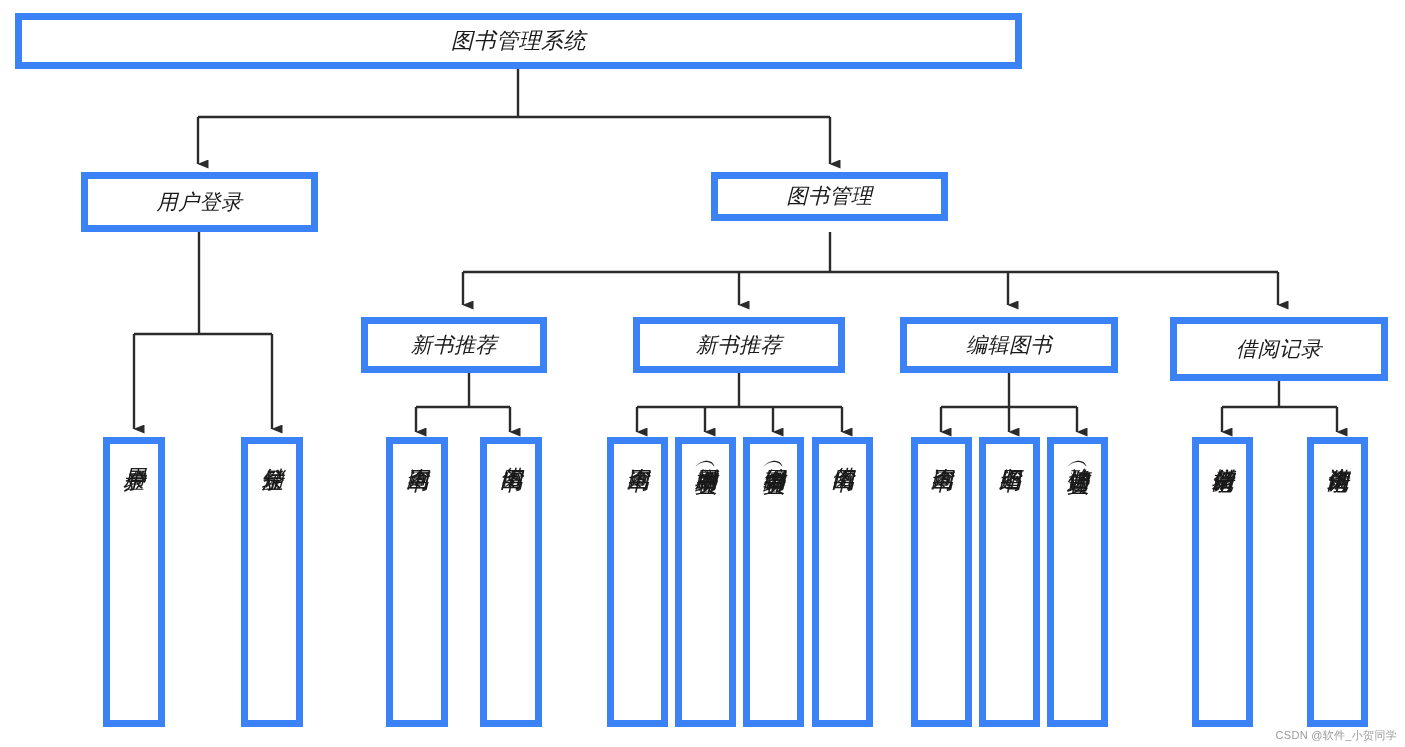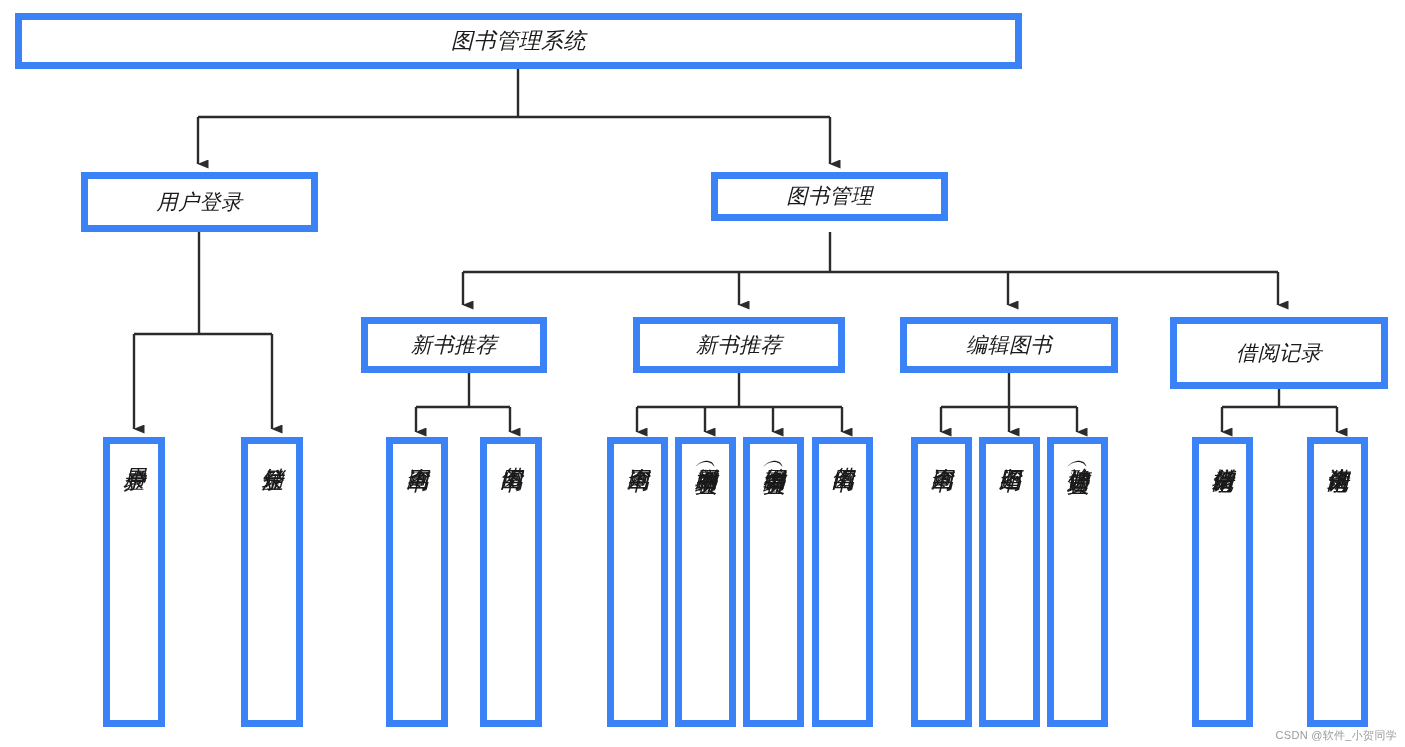--- a/index.html
+++ b/index.html
@@ -113,21 +113,21 @@
 
   <div class="node h-node" style="left:361px;top:317px;width:186px;height:56px;">
     <span class="lbl">新书推荐</span>
   </div>
   <div class="node h-node" style="left:633px;top:317px;width:212px;height:56px;">
     <span class="lbl">新书推荐</span>
   </div>
   <div class="node h-node" style="left:900px;top:317px;width:218px;height:56px;">
     <span class="lbl">编辑图书</span>
   </div>
-  <div class="node h-node" style="left:1170px;top:317px;width:218px;height:72px;">
+  <div class="node h-node" style="left:1170px;top:317px;width:218px;height:64px;">
     <span class="lbl">借阅记录</span>
   </div>
 
   <div class="node v-node" style="left:103px;top:437px;width:62px;height:290px;">
     <span class="lbl">用户登录</span>
   </div>
   <div class="node v-node" style="left:241px;top:437px;width:62px;height:290px;">
     <span class="lbl">注销登录</span>
   </div>
 

